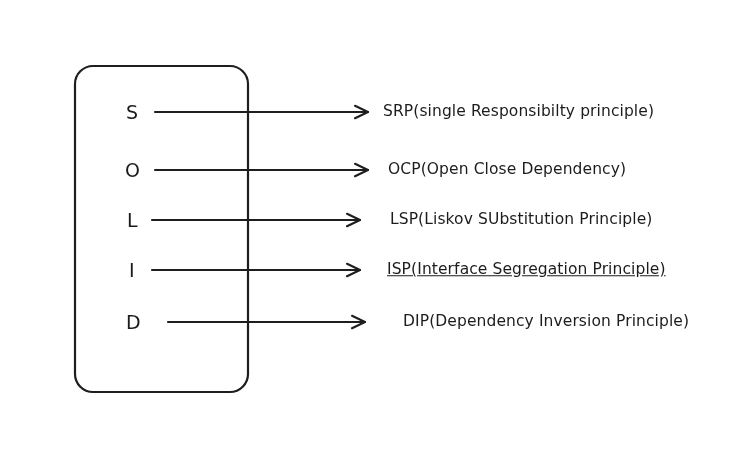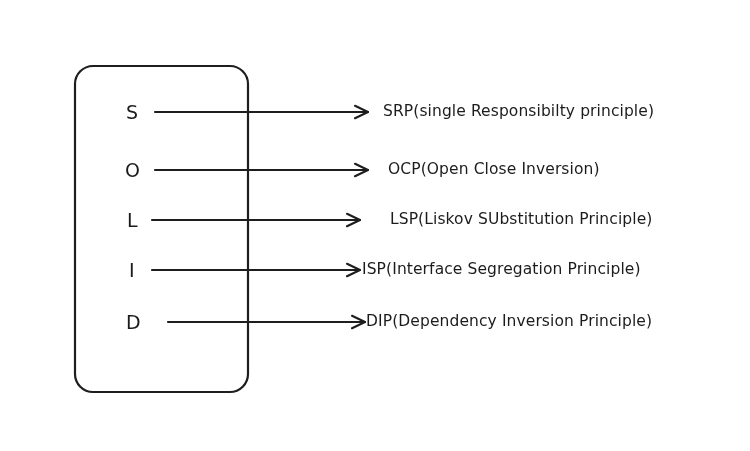--- a/index.html
+++ b/index.html
@@ -94,19 +94,19 @@
 
   <div id="letters-layer">
       <div class="solid-letter" style="left: 126px; top: 112px;">S</div>
       <div class="solid-letter" style="left: 125px; top: 170px;">O</div>
       <div class="solid-letter" style="left: 127px; top: 220px;">L</div>
       <div class="solid-letter" style="left: 129px; top: 270px;">I</div>
       <div class="solid-letter" style="left: 126px; top: 322px;">D</div>
     </div>
   <div id="labels-layer">
       <div class="principle-label" style="left: 383px; top: 112px;">SRP(single Responsibilty principle)</div>
-      <div class="principle-label" style="left: 388px; top: 170px;">OCP(Open Close Inversion)</div>
+      <div class="principle-label" style="left: 388px; top: 170px;">OCP(Open Close Dependency)</div>
       <div class="principle-label" style="left: 390px; top: 220px;">LSP(Liskov SUbstitution Principle)</div>
-      <div class="principle-label" style="left: 362px; top: 270px;">ISP(Interface Segregation Principle)</div>
-      <div class="principle-label" style="left: 366px; top: 322px;">DIP(Dependency Inversion Principle)</div>
+      <div class="principle-label" style="left: 387px; top: 270px; text-decoration: underline;">ISP(Interface Segregation Principle)</div>
+      <div class="principle-label" style="left: 403px; top: 322px;">DIP(Dependency Inversion Principle)</div>
     </div>
 
 </div>
 
 </body></html>

